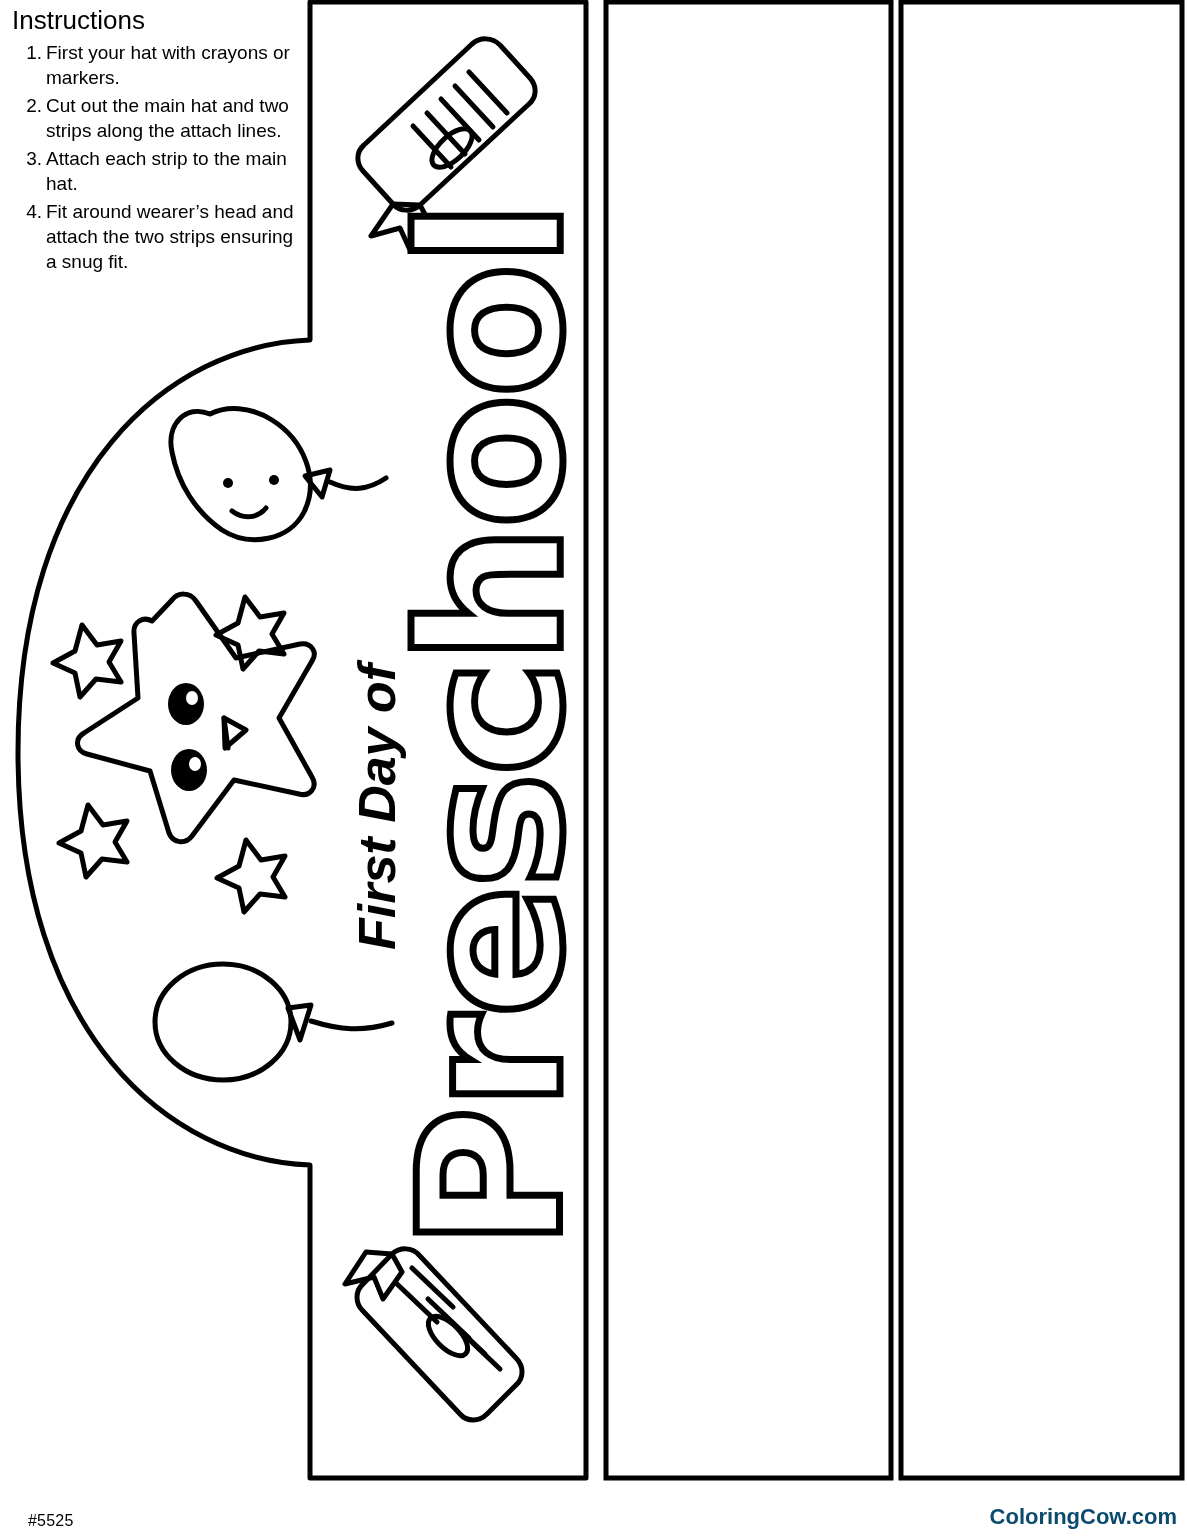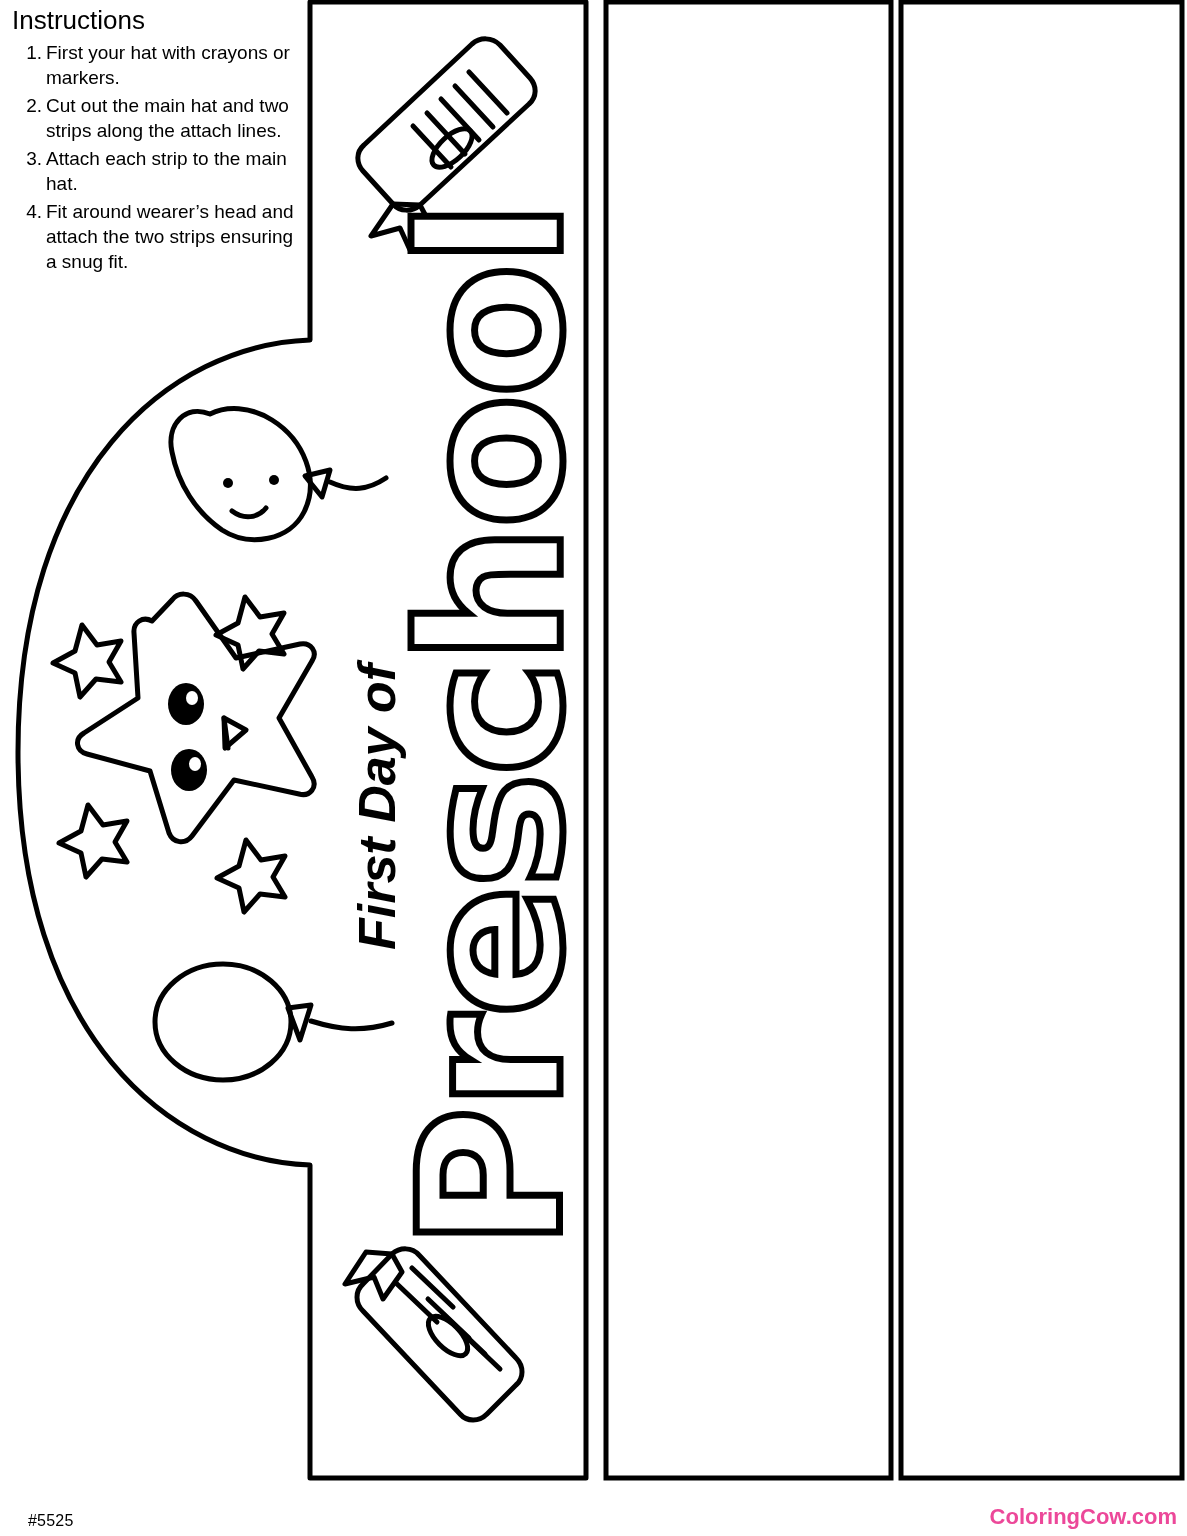--- a/index.html
+++ b/index.html
@@ -206,13 +206,13 @@
 
     <g>
       <text x="-950" y="395" transform="rotate(-90)" text-anchor="start" font-family="'Liberation Sans', sans-serif" font-size="52" font-weight="bold" font-style="italic" fill="#000">First Day of</text>
 
       <text x="-1250" y="560" transform="rotate(-90)" text-anchor="start" font-family="'DejaVu Sans', sans-serif" font-size="196" font-weight="bold" fill="#fff" stroke="#000" stroke-width="7" letter-spacing="-4">Preschool</text>
     </g>
   </svg>
 </div>
 
 <div id="footer-left">#5525</div>
-<div id="footer-right" style="color: #ec4899;">ColoringCow.com</div>
+<div id="footer-right" style="color: #0c4a6e;">ColoringCow.com</div>
 
 </body></html>

